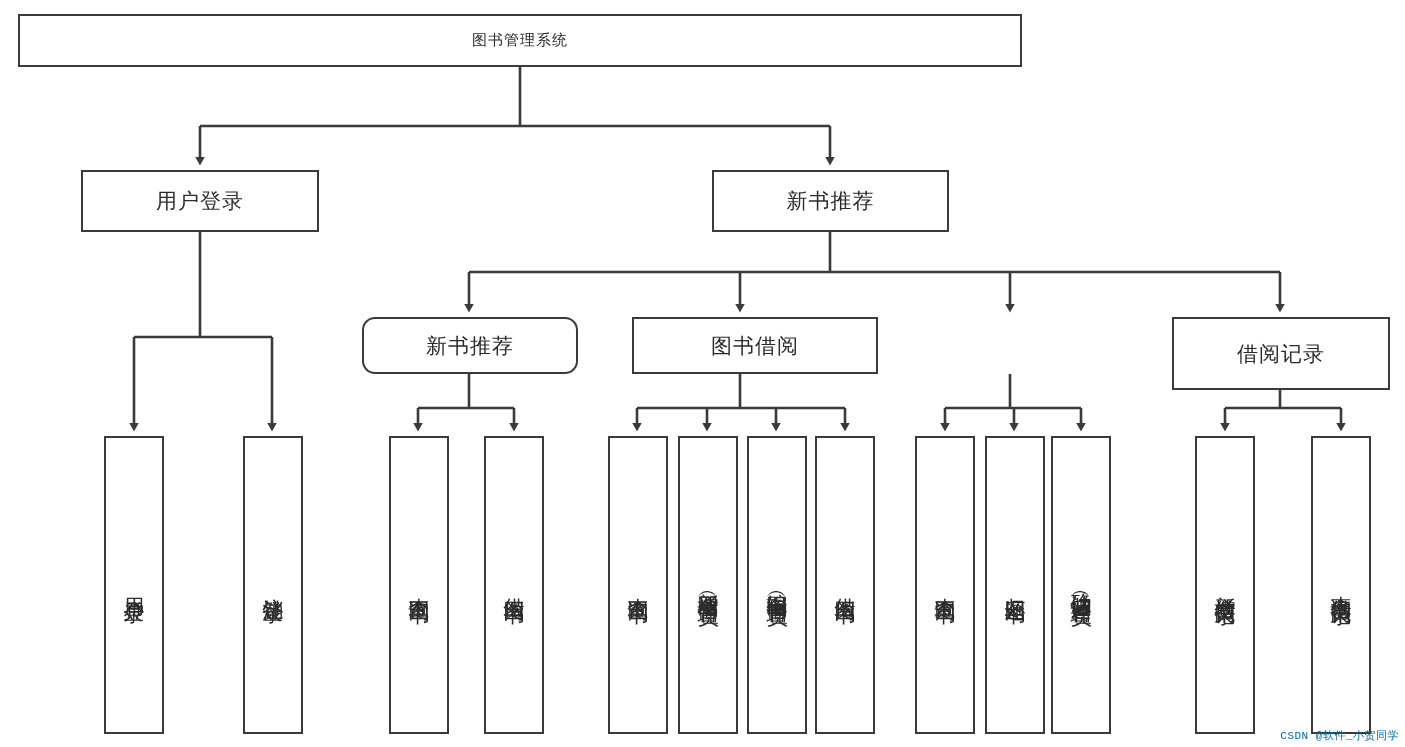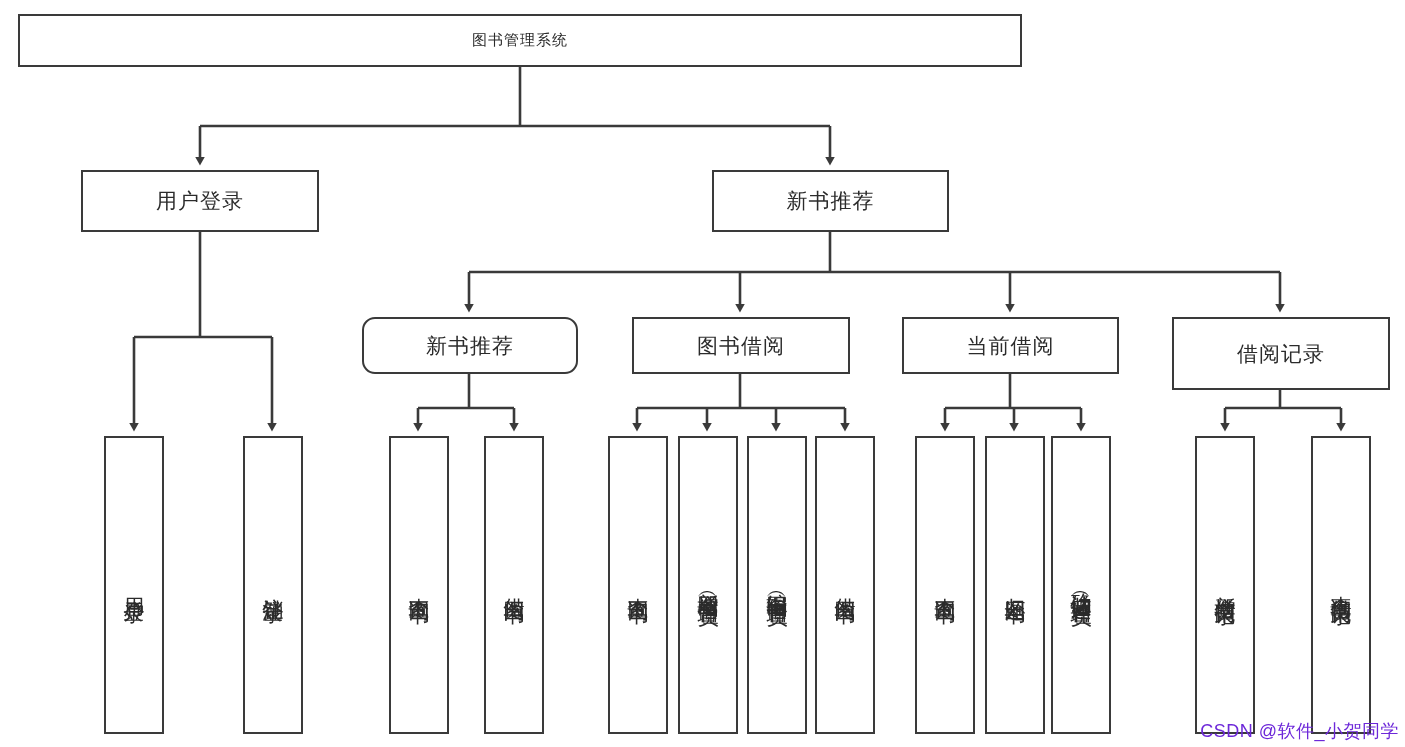--- a/index.html
+++ b/index.html
@@ -57,25 +57,26 @@
     white-space: nowrap;
     display: block;
   }
   .node.title {
     font-size: 15px;
   }
   .watermark {
     position: absolute;
     right: 6px;
     bottom: 4px;
-    font-size: 18px;
-    color: #6d28d9;
+    font-size: 11px;
+    color: #0369a1;
     letter-spacing: 0.5px;
     white-space: nowrap;
     user-select: none;
+    font-family: Liberation Mono, monospace;
   }
 </style>
 </head>
 <body>
 
 <div id="diagram-root">
 
   <svg class="connectors" viewBox="0 0 1405 747" xmlns="http://www.w3.org/2000/svg">
     <defs>
       <marker id="arrowhead" markerWidth="9" markerHeight="10" refX="1.5" refY="5" orient="auto" markerUnits="userSpaceOnUse">
@@ -128,22 +129,21 @@
       <path d="M1341,408 L1341,424" marker-end="url(#arrowhead)"></path>
     </g>
   </svg>
 
   <div class="node horiz title" id="node-root" style="left: 18px; top: 14px; width: 1004px; height: 53px;">图书管理系统</div>
 
   <div class="node horiz" id="node-user-login" style="left: 81px; top: 170px; width: 238px; height: 62px;">用户登录</div>
   <div class="node horiz" id="node-book-manage" style="left: 712px; top: 170px; width: 237px; height: 62px;">新书推荐</div>
 
   <div class="node horiz" id="node-new-book-recommend" style="left: 362px; top: 317px; width: 216px; height: 57px; border-radius: 13px;">新书推荐</div>
-  <div class="node horiz" id="node-book-borrow" style="left: 632px; top: 317px; width: 218px; height: 57px;">图书借阅</div>
-  <div class="node horiz" id="node-current-borrow" style="left: 902px; top: 317px; width: 217px; height: 57px;">当前借阅</div>
+  <div class="node horiz" id="node-book-borrow" style="left: 632px; top: 317px; width: 246px; height: 57px;">图书借阅</div>
   <div class="node horiz" id="node-borrow-record" style="left: 1172px; top: 317px; width: 218px; height: 73px;">借阅记录</div>
 
   <div class="node vert" id="node-leaf-0" style="left: 104px; top: 436px; width: 60px; height: 298px;">
     <span class="vtext">用户登录</span>
   </div>
   <div class="node vert" id="node-leaf-1" style="left: 243px; top: 436px; width: 60px; height: 298px;">
     <span class="vtext">注销登录</span>
   </div>
   <div class="node vert" id="node-leaf-2" style="left: 389px; top: 436px; width: 60px; height: 298px;">
     <span class="vtext">查询图书</span>

